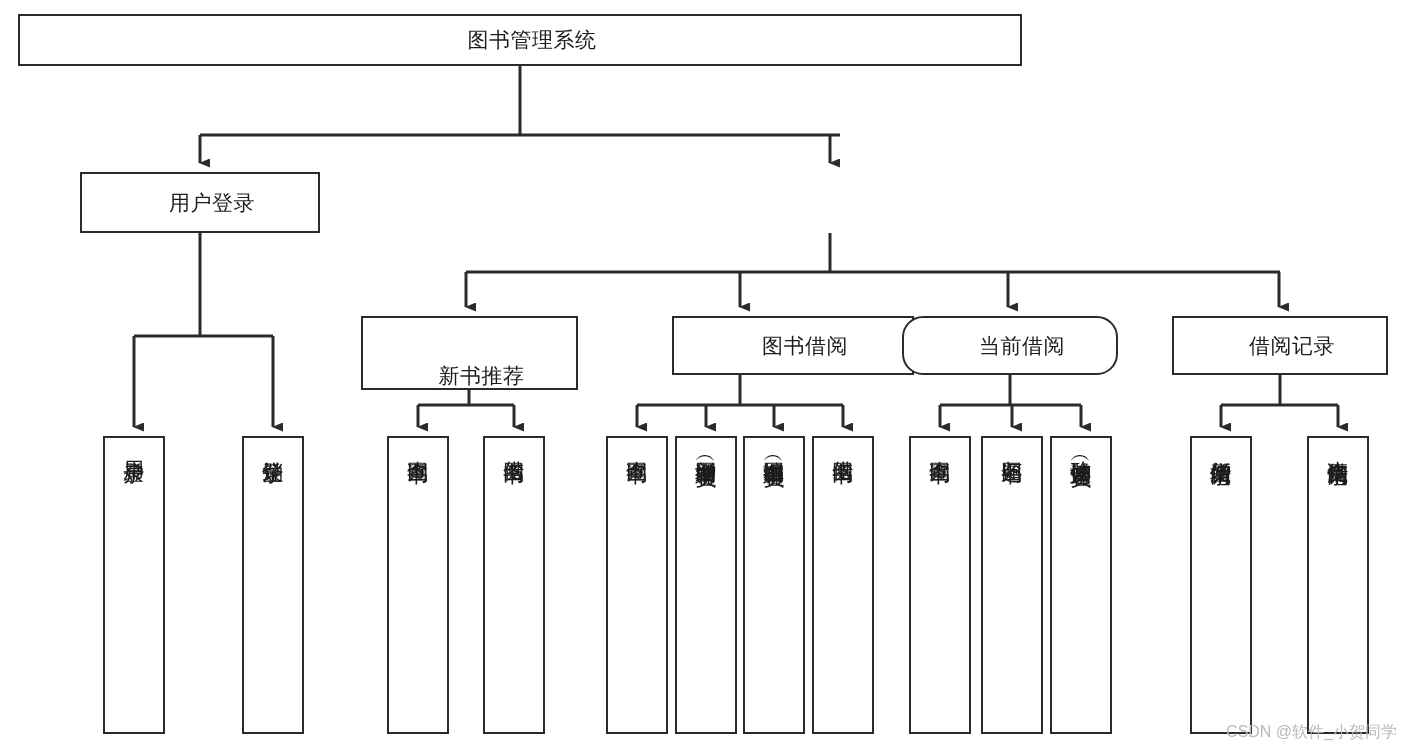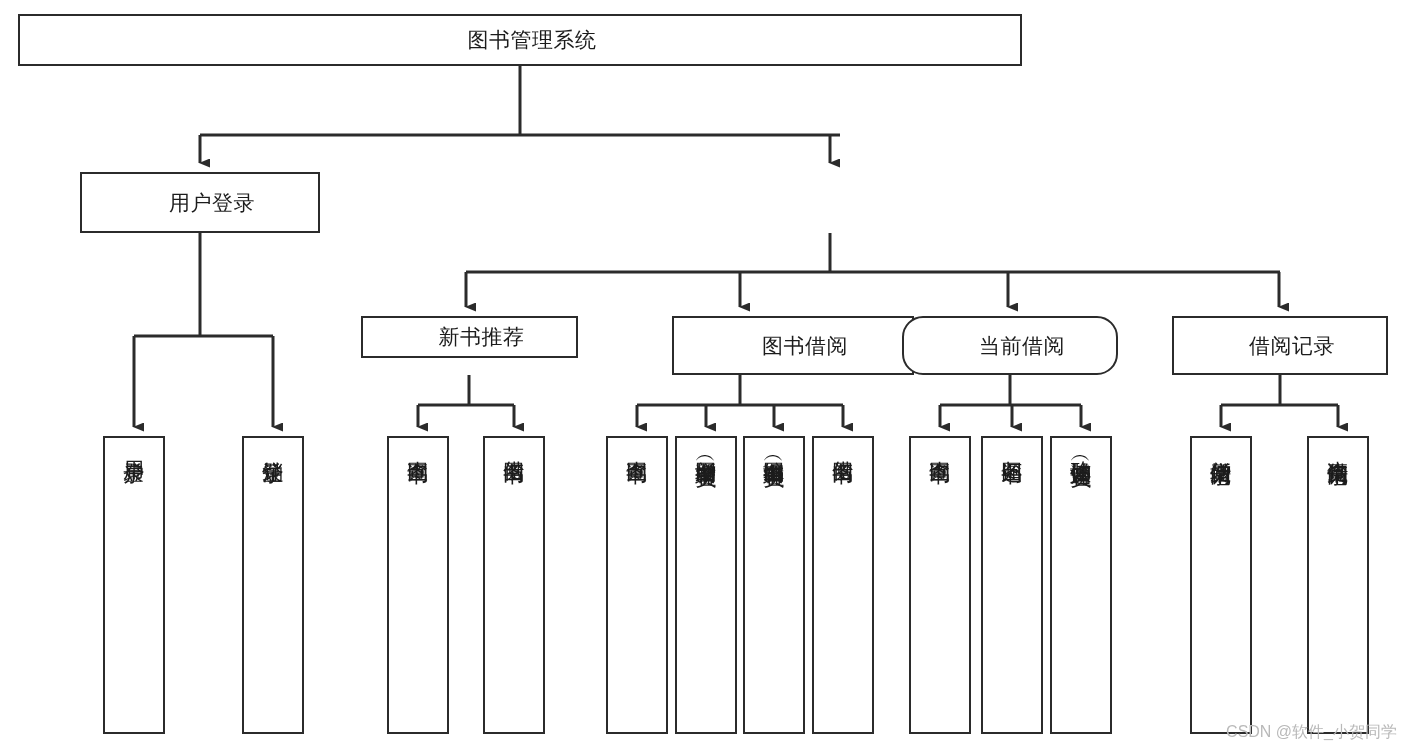--- a/index.html
+++ b/index.html
@@ -139,21 +139,21 @@
   </svg>
 
   <div class="node node-root" id="node-root" style="left: 18px; top: 14px; width: 1004px; height: 52px;">
     <span class="node-label">图书管理系统</span>
   </div>
 
   <div class="node node-l2" id="node-l2-0" style="left: 80px; top: 172px; width: 240px; height: 61px;">
     <span class="node-label">用户登录</span>
   </div>
 
-  <div class="node node-l3" id="node-l3-0" style="left: 361px; top: 316px; width: 217px; height: 42px;">
+  <div class="node node-l3" id="node-l3-0" style="left: 361px; top: 316px; width: 217px; height: 74px; align-items: flex-end;">
     <span class="node-label">新书推荐</span>
   </div>
   <div class="node node-l3" id="node-l3-1" style="left: 632px; top: 316px; width: 242px; height: 59px; margin-left: 40px;">
     <span class="node-label">图书借阅</span>
   </div>
   <div class="node node-l3" id="node-l3-2" style="left: 902px; top: 316px; width: 216px; height: 59px; border-radius: 21px;">
     <span class="node-label">当前借阅</span>
   </div>
   <div class="node node-l3" id="node-l3-3" style="left: 1172px; top: 316px; width: 216px; height: 59px;">
     <span class="node-label">借阅记录</span>

